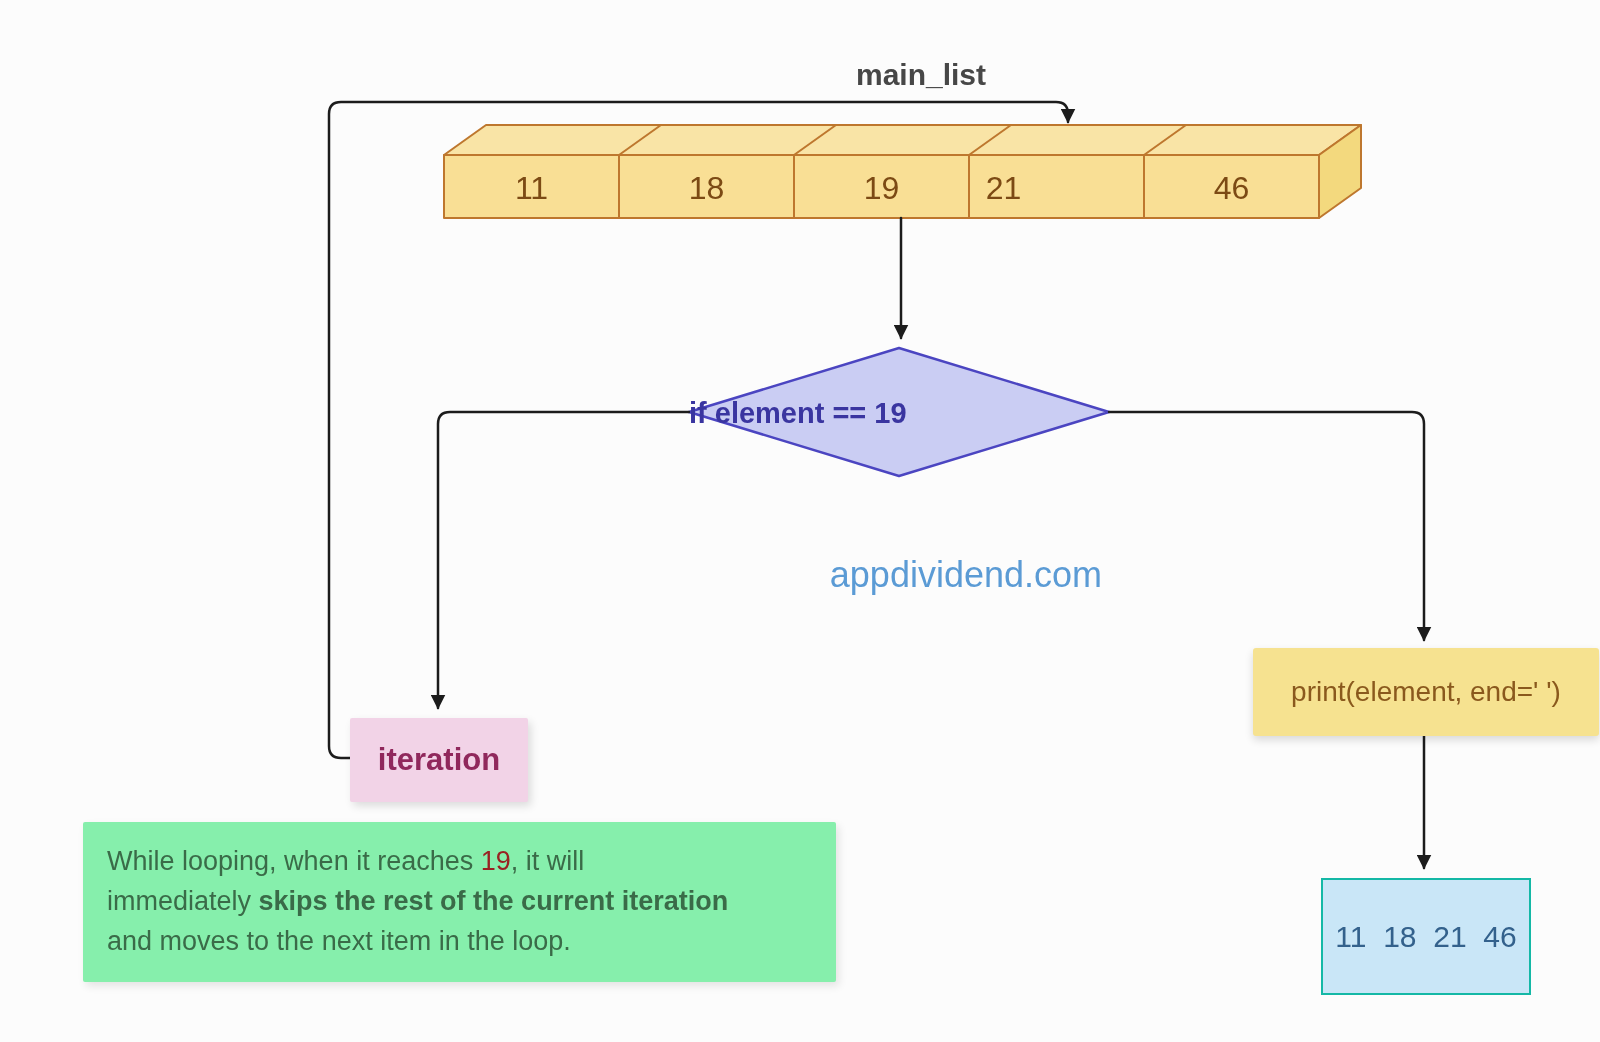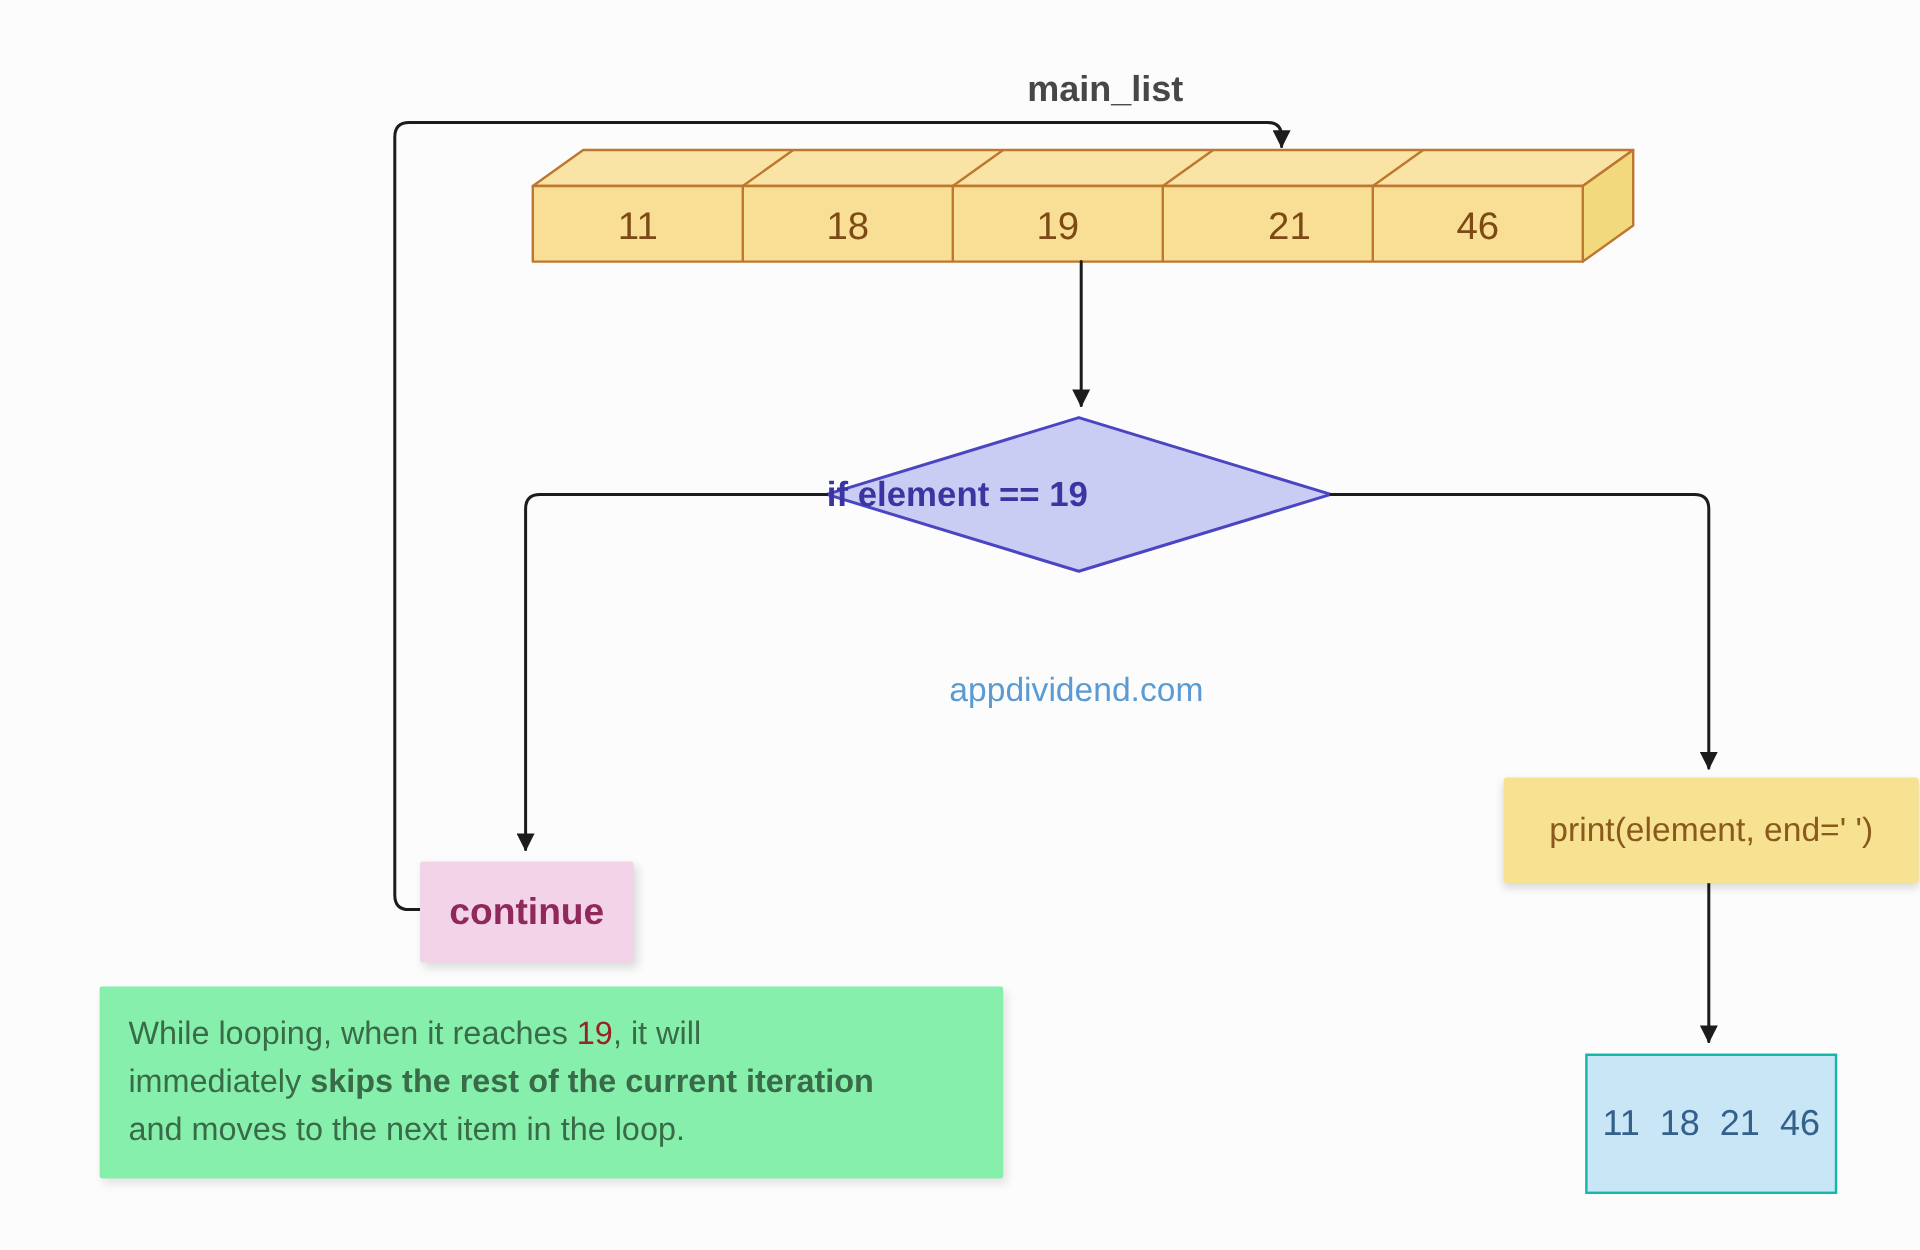--- a/index.html
+++ b/index.html
@@ -30,22 +30,22 @@
   }
   .diamond-label {
     left: 643px; top: 396px; width: 420px;
     text-align: left;
     font-size: 29px; line-height: 34px;
     font-weight: 700;
     color: #3A35A0;
   }
   .watermark {
     left: 646px; top: 558px; width: 410px;
-    text-align: center;
-    font-size: 28px; line-height: 34px;
+    text-align: right;
+    font-size: 36px; line-height: 34px;
     color: #5B9BD5;
   }
   .print-box {
     left: 1207px; top: 648px; width: 346px; height: 88px;
     background: #F6E290;
     border-radius: 3px;
     box-shadow: 0 4px 8px rgba(0,0,0,0.14);
     display: flex; align-items: center; justify-content: center;
     font-size: 28px;
     color: #8A591D;
@@ -118,33 +118,33 @@
       <path d="M 1378 736 L 1378 868" marker-end="url(#arrow)"></path>
       <path d="M 305 758 L 295 758 Q 283 758 283 746 L 283 114 Q 283 102 295 102 L 1010 102 Q 1022 102 1022 114 L 1022 122" marker-end="url(#arrow)"></path>
     </g>
   </svg>
 
   <div class="abs main-list-label">main_list</div>
 
   <div class="abs cell-label" style="left:398px">11</div>
   <div class="abs cell-label" style="left:573px">18</div>
   <div class="abs cell-label" style="left:748px">19</div>
-  <div class="abs cell-label" style="left:941px">21</div>
+  <div class="abs cell-label" style="left:870px">21</div>
   <div class="abs cell-label" style="left:1098px">46</div>
 
   <div class="abs diamond-label">if element == 19</div>
 
   <div class="abs watermark">appdividend.com</div>
 
   <div class="abs print-box">
     <span>print(element, end=' ')</span>
   </div>
 
   <div class="abs continue-box">
-    <span>continue</span>
+    <span>iteration</span>
   </div>
 
   <div class="abs output-box">
     <span>11  18  21  46</span>
   </div>
 
   <div class="abs note-box">
     <span>While looping, when it reaches </span><span class="hl">19</span><span>, it will</span><br>
     <span>immediately </span><span class="bold">skips the rest of the current iteration</span><br>
     <span>and moves to the next item in the loop.</span>

